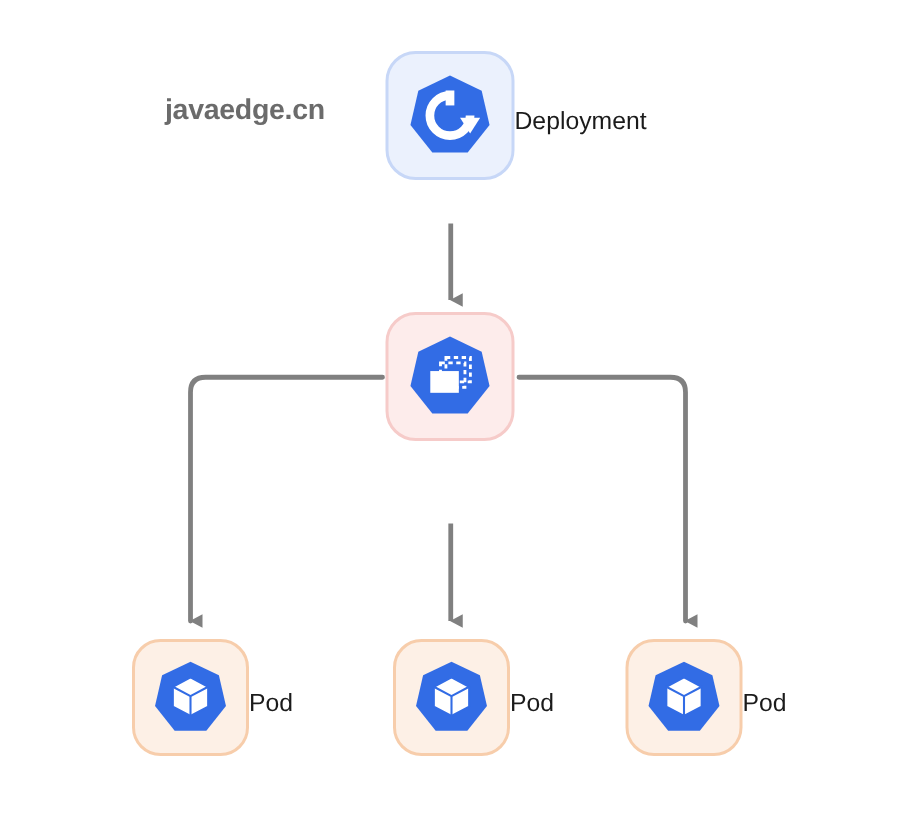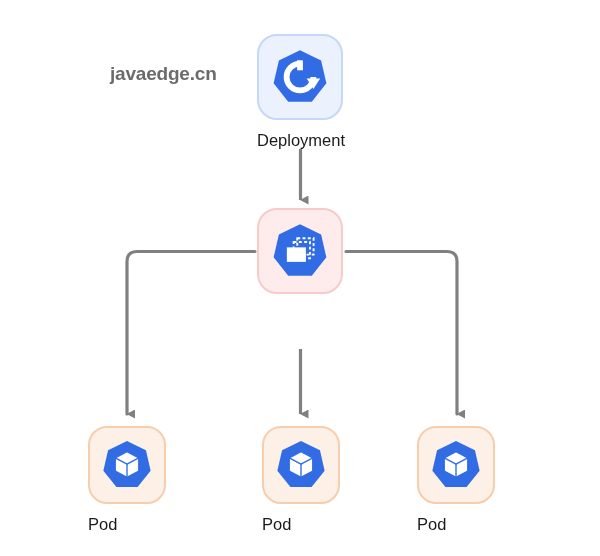--- a/index.html
+++ b/index.html
@@ -44,22 +44,22 @@
     font-weight: bold;
     color: #6b6b6b;
     letter-spacing: -0.2px;
     white-space: nowrap;
   }
 
   
   .node {
     position: absolute;
     display: flex;
-    flex-direction: column;
-    align-items: flex-start;
+    flex-direction: row;
+    align-items: center;
   }
   .node-box {
     box-sizing: border-box;
     display: flex;
     align-items: center;
     justify-content: center;
     border-radius: 20px;
     border-style: solid;
     border-width: 2px;
   }

